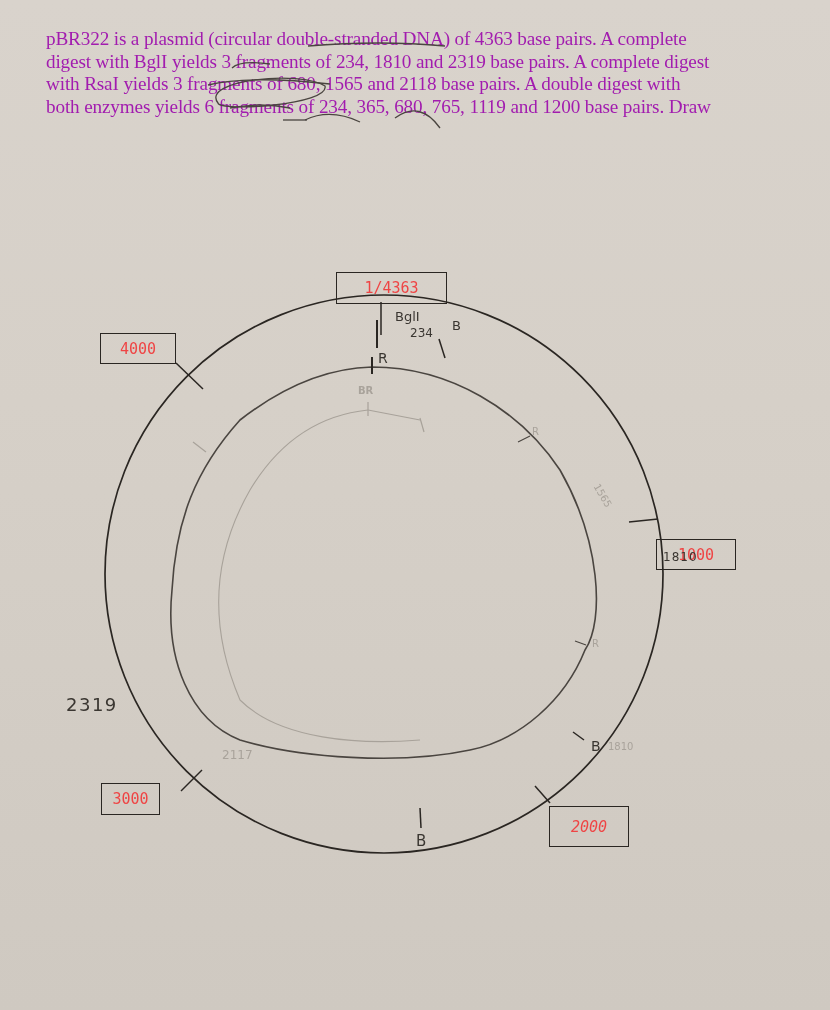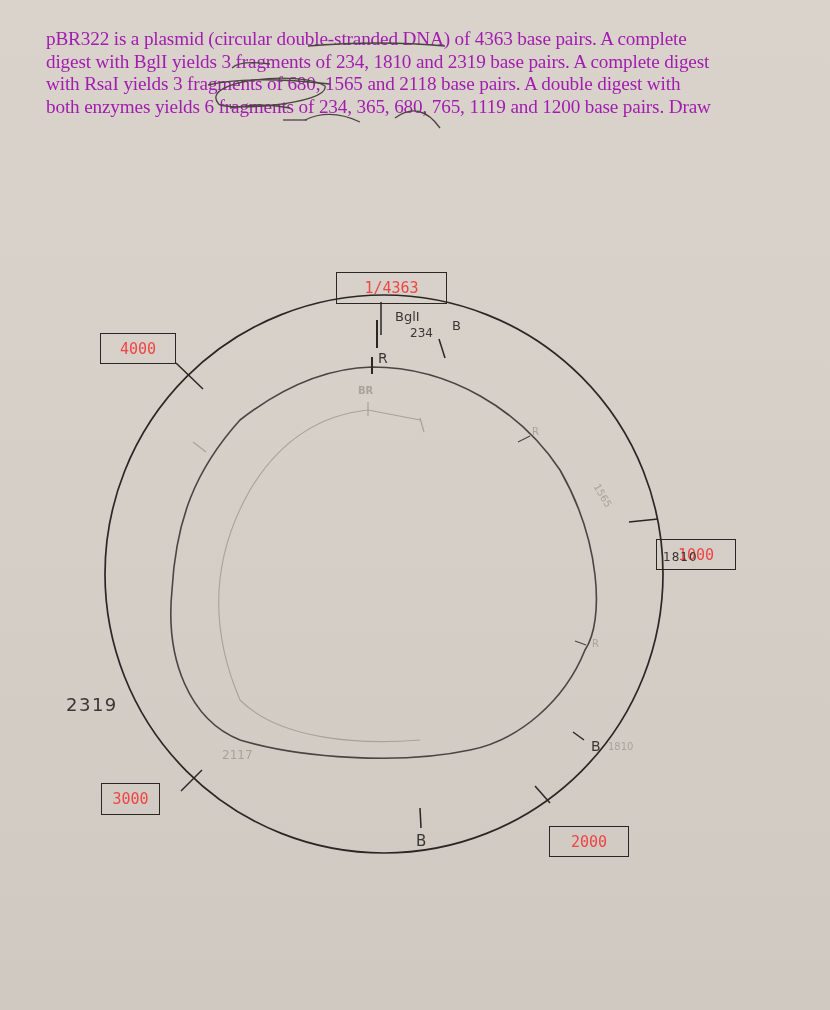--- a/index.html
+++ b/index.html
@@ -86,21 +86,21 @@
 
 <div class="box" style="left:336px;top:272px;width:111px;height:32px;">
   <span>1/4363</span>
 </div>
 <div class="box" style="left:100px;top:333px;width:76px;height:31px;">
   <span>4000</span>
 </div>
 <div class="box" style="left:656px;top:503px;width:80px;height:31px;margin-top:36px;">
   <span>1000</span>
 </div>
-<div class="box" style="left:549px;top:826px;width:80px;height:31px;">
+<div class="box" style="left:549px;top:806px;width:80px;height:41px;font-style:italic;">
   <span>2000</span>
 </div>
 <div class="box" style="left:101px;top:783px;width:59px;height:32px;">
   <span>3000</span>
 </div>
 
 <span class="hand" style="left:395px;top:309px;font-size:13px;">BglI</span>
 <span class="hand" style="left:410px;top:326px;font-size:12px;">234</span>
 <span class="hand" style="left:452px;top:318px;font-size:13px;">B</span>
 <span class="hand" style="left:378px;top:350px;font-size:14px;">R</span>

